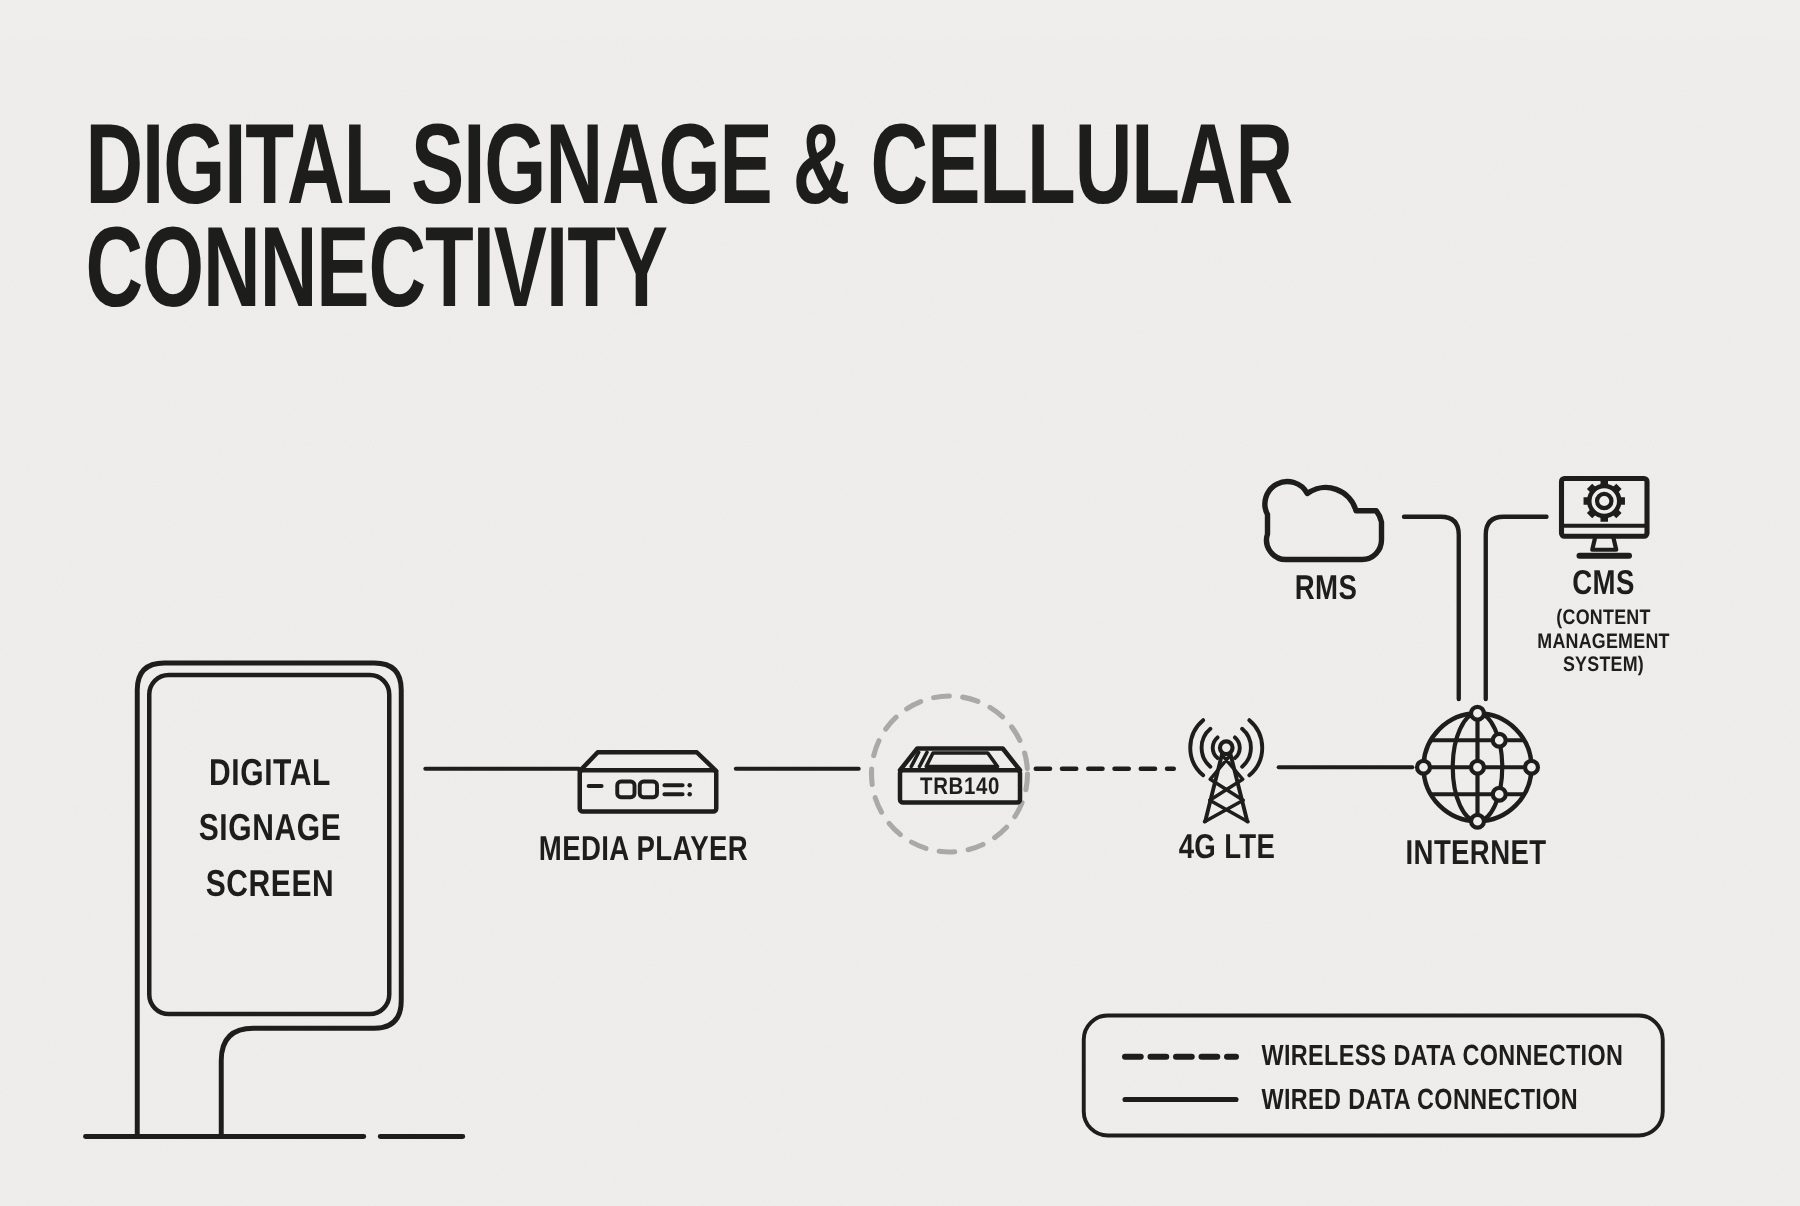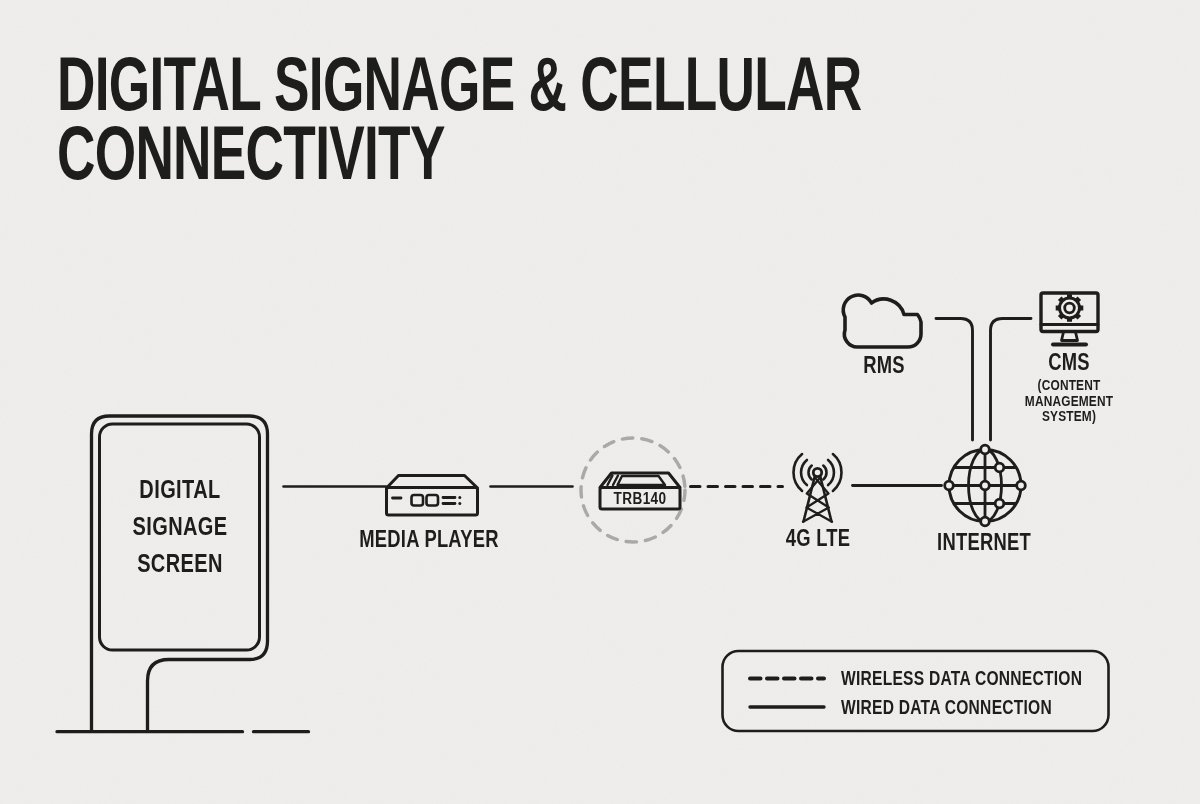--- a/index.html
+++ b/index.html
@@ -3,21 +3,21 @@
 <meta charset="utf-8">
 <style>
   :root{
     --bg:#efeeec;
     --ink:#1d1d1b;
     --gray:#a9a9a6;
   }
   *{margin:0;padding:0;box-sizing:border-box;}
   html,body{width:1200px;height:804px;overflow:hidden;}
   body{background:var(--bg);font-family:"Liberation Sans",sans-serif;}
-  #stage{position:relative;width:1200px;height:652px;background:var(--bg);}
+  #stage{position:relative;width:1200px;height:652px;background:var(--bg);margin-top:26px;}
   #stage > svg{position:absolute;left:0;top:0;}
 
   .stroke{fill:none;stroke:var(--ink);stroke-linecap:round;stroke-linejoin:round;}
   .node-dot{fill:var(--bg);stroke:var(--ink);}
 
   .lbl{
     position:absolute;
     color:var(--ink);
     font-weight:700;
     white-space:nowrap;

